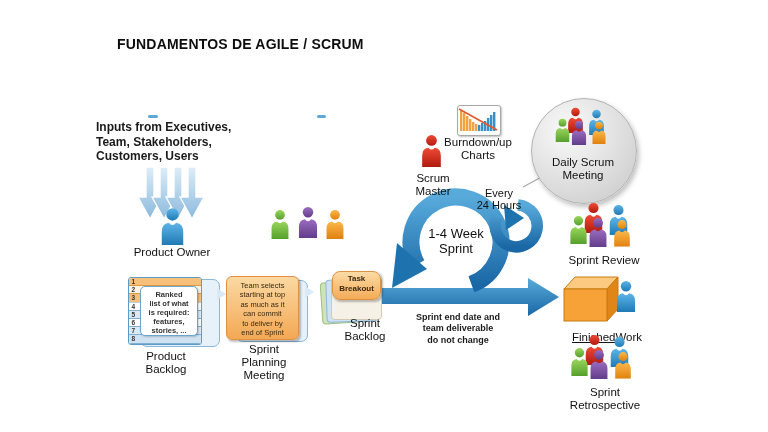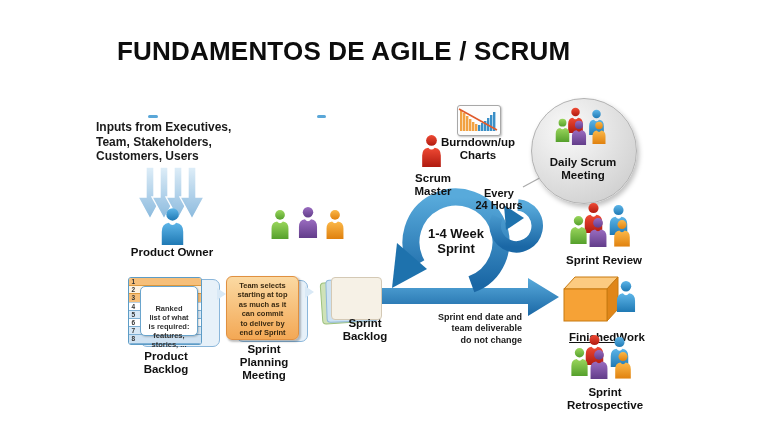--- a/index.html
+++ b/index.html
@@ -1,21 +1,21 @@
 <!DOCTYPE html>
 <html><head>
 <meta charset="utf-8">
 <style>
   html,body{margin:0;padding:0;background:#fff;}
   #canvas{position:relative;width:768px;height:432px;background:#ffffff;overflow:hidden;
           font-family:"Liberation Sans",sans-serif;color:#1a1a1a;}
   .abs{position:absolute;}
-  .lbl{position:absolute;font-weight:bold;font-size:11.5px;line-height:1.12;
+  .lbl{position:absolute;font-weight:normal;font-size:11.5px;line-height:1.12;
        text-align:center;white-space:pre-line;color:#111;}
-  #title{position:absolute;left:117px;top:36px;font-size:26px;font-weight:bold;
+  #title{position:absolute;left:117px;top:36px;font-size:14px;font-weight:bold;
          color:#0d0d0d;letter-spacing:.2px;}
   .dash{position:absolute;height:3px;border-radius:2px;background:#5aa7d8;}
   #inputs-text{position:absolute;left:96px;top:120px;width:140px;font-size:12px;
                font-weight:bold;text-align:left;white-space:pre-line;line-height:1.22;}
   
   #pb-bubble{position:absolute;left:140px;top:279px;width:78px;height:66px;
              background:#e7f1f9;border:1.5px solid #8ab6da;border-radius:7px;}
   #pb-tail{position:absolute;left:217px;top:288px;width:0;height:0;
            border-top:6px solid transparent;border-bottom:6px solid transparent;
            border-left:9px solid #d9e9f6;}
@@ -24,31 +24,31 @@
   .pb-row{height:7.2px;border-bottom:1px solid #7fb0d4;background:#fff;}
   .pb-row span{font-size:6.5px;font-weight:bold;line-height:7px;padding-left:2.5px;color:#333;display:block;}
   .pb-row:nth-child(1){background:#f6bf7a;border-color:#dd9a3f;}
   .pb-row:nth-child(2){background:#fdf3e4;border-color:#dd9a3f;}
   .pb-row:nth-child(3){background:#f6bf7a;border-color:#b9cfe2;}
   .pb-row:nth-child(5){background:#d9e9f6;}
   .pb-row:nth-child(7){background:#d9e9f6;}
   .pb-row:nth-child(8){background:#cfe2f2;}
   #pb-note{position:absolute;left:140px;top:286px;width:58px;height:50px;background:#fff;
            border:1.5px solid #6aa5cd;border-radius:5px;font-size:7.5px;font-weight:bold;
-           color:#333;text-align:center;white-space:pre-line;line-height:1.2;padding-top:17px;
+           color:#333;text-align:center;white-space:pre-line;line-height:1.2;padding-top:3px;
            box-sizing:border-box;box-shadow:1px 1px 2px rgba(0,0,0,.2);}
   
   #sp-bubble{position:absolute;left:236px;top:280px;width:70px;height:60px;
              background:#e7f1f9;border:1.5px solid #8ab6da;border-radius:7px;}
   #sp-tail{position:absolute;left:305px;top:286px;width:0;height:0;
            border-top:6px solid transparent;border-bottom:6px solid transparent;
            border-left:9px solid #d9e9f6;}
   #sp-box{position:absolute;left:226px;top:276px;width:73px;height:64px;
           background:linear-gradient(180deg,#fbd9a2,#f3a855);border:1.5px solid #e09040;
-          border-radius:6px;font-size:7.5px;font-weight:bold;color:#3a2a12;text-align:center;
+          border-radius:6px;font-size:7.5px;font-weight:normal;color:#3a2a12;text-align:center;
           white-space:pre-line;line-height:1.25;padding-top:4px;box-sizing:border-box;
           box-shadow:1.5px 1.5px 2px rgba(0,0,0,.25);}
   
   .sheet{position:absolute;border-radius:4px;}
   #sheet-green{left:321px;top:281px;width:50px;height:40px;background:#cfe2b8;
                border:1px solid #9dc17d;transform:rotate(-4deg);}
   #sheet-blue{left:326px;top:279px;width:50px;height:41px;background:#cde2f2;
               border:1px solid #8fb8da;transform:rotate(-2deg);}
   #sheet-cream{left:331px;top:277px;width:49px;height:41px;background:#f6f1e6;
                border:1px solid #d4c9b5;}
@@ -59,21 +59,21 @@
           box-shadow:1.5px 1.5px 2px rgba(0,0,0,.25);}
   
   #ds-circle{position:absolute;left:531px;top:98px;width:104px;height:104px;border-radius:50%;
              background:radial-gradient(circle at 35% 30%,#fafafa,#d9d9d9 65%,#c6c6c6);
              border:1px solid #b2b2b2;box-shadow:2px 3px 5px rgba(0,0,0,.25);}
   
   #bd-icon{position:absolute;left:457px;top:105px;width:42px;height:29px;background:#fdfdfd;
            border:1px solid #a8a8a8;border-radius:3px;box-shadow:1px 1px 2px rgba(0,0,0,.25);}
   
   #sprint-note{position:absolute;left:394px;top:312px;width:128px;font-size:9px;font-weight:bold;
-               text-align:right;white-space:pre-line;line-height:1.25;}
+               text-align:center;white-space:pre-line;line-height:1.25;}
   .u{text-decoration:underline;}
   .grp{position:absolute;}
   .grp svg{position:absolute;}
   svg{display:block;}
 </style>
 </head>
 <body>
 
 <div id="canvas">
 
@@ -202,20 +202,22 @@
 can commit
 to deliver by
 end of Sprint</div>
   <div class="lbl" style="left:224px;top:343px;width:80px">Sprint
 Planning
 Meeting</div>
 
   <div class="sheet" id="sheet-green"></div>
   <div class="sheet" id="sheet-blue"></div>
   <div class="sheet" id="sheet-cream"></div>
+  <div id="tb-tab">Task
+Breakout</div>
   <div class="lbl" style="left:329px;top:317px;width:72px">Sprint
 Backlog</div>
 
   <svg class="abs" style="left:417px;top:134px" width="29" height="33" viewBox="0 0 40 46">
       <use href="#p" fill="url(#gRed)"></use>
     </svg>
   <div class="lbl" style="left:395px;top:172px;width:76px">Scrum
 Master</div>
 
   <div id="bd-icon">

